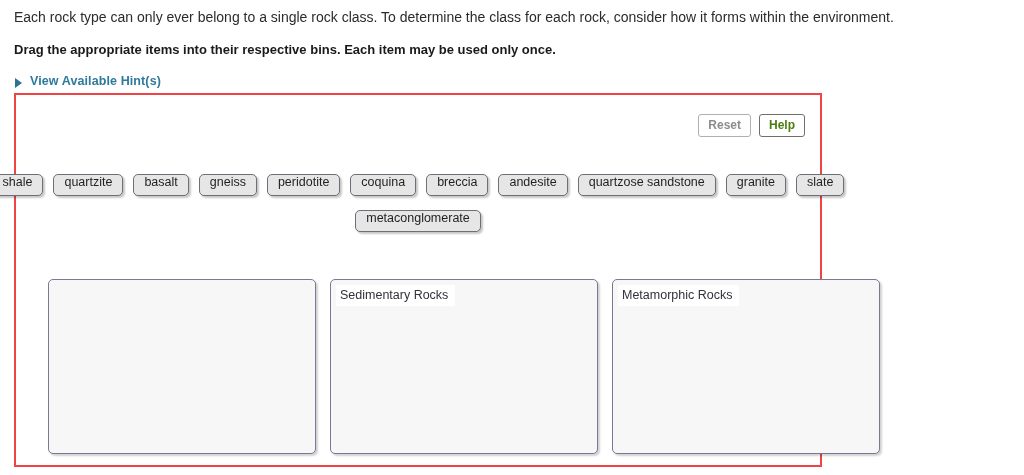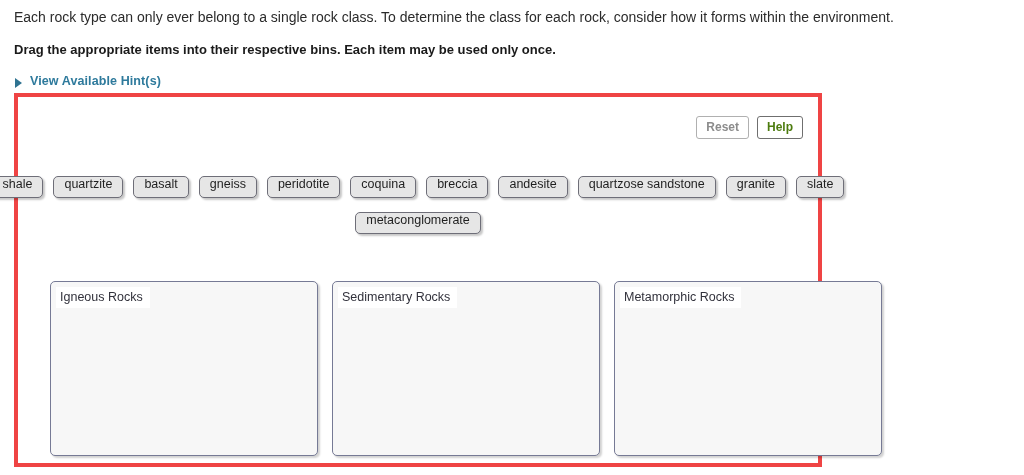--- a/index.html
+++ b/index.html
@@ -57,21 +57,21 @@
     letter-spacing: 0.1px;
   }
 
   
   .activity-panel {
     position: absolute;
     left: 14px;
     top: 93px;
     width: 808px;
     height: 374px;
-    border: 4px solid #ef4444;
+    border: 2px solid #ef4444;
     border-radius: 0;
     background: #ffffff;
     box-sizing: border-box;
   }
 
   .toolbar {
     position: absolute;
     right: 15px;
     top: 19px;
     display: flex;
@@ -199,21 +199,20 @@
       <div class="tile">granite</div>
       <div class="tile">slate</div>
     </div>
     <div class="tile-row row-two">
       <div class="tile">metaconglomerate</div>
     </div>
   </div>
 
   <div class="bin-area">
     <div class="bin">
-      <span class="bin-label">Igneous Rocks</span>
       <div class="bin-dropzone"></div>
     </div>
     <div class="bin">
       <span class="bin-label">Sedimentary Rocks</span>
       <div class="bin-dropzone"></div>
     </div>
     <div class="bin">
       <span class="bin-label">Metamorphic Rocks</span>
       <div class="bin-dropzone"></div>
     </div>

